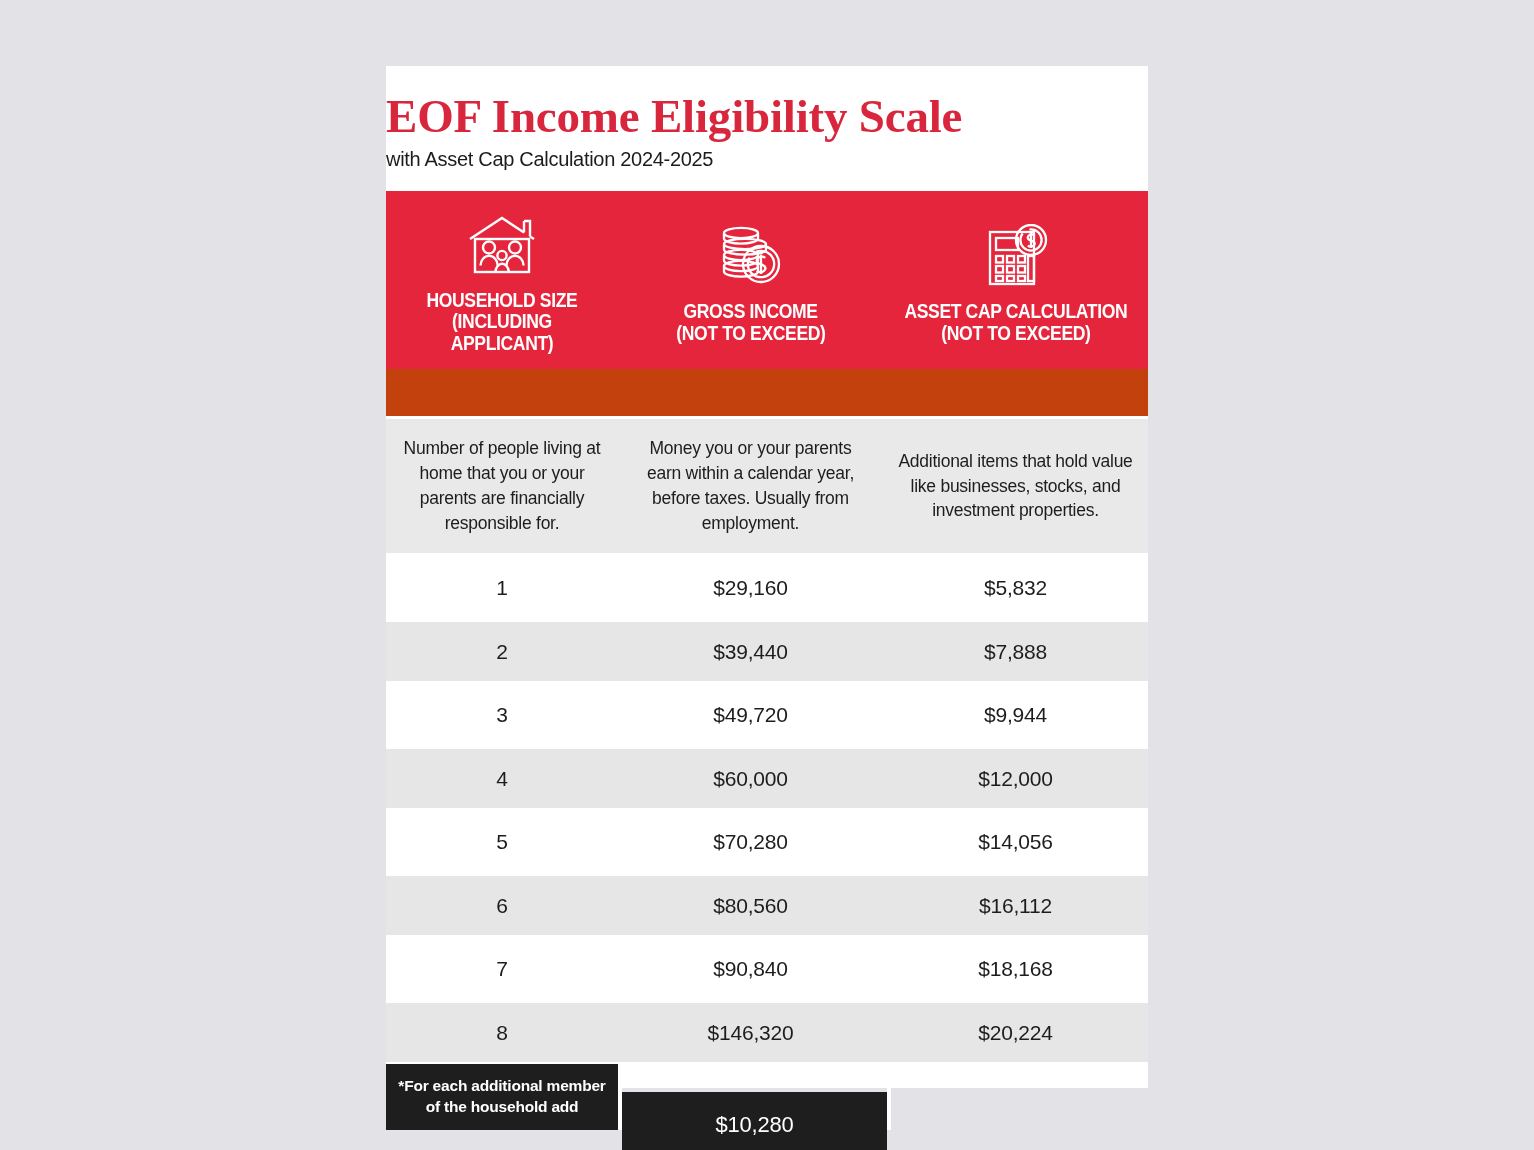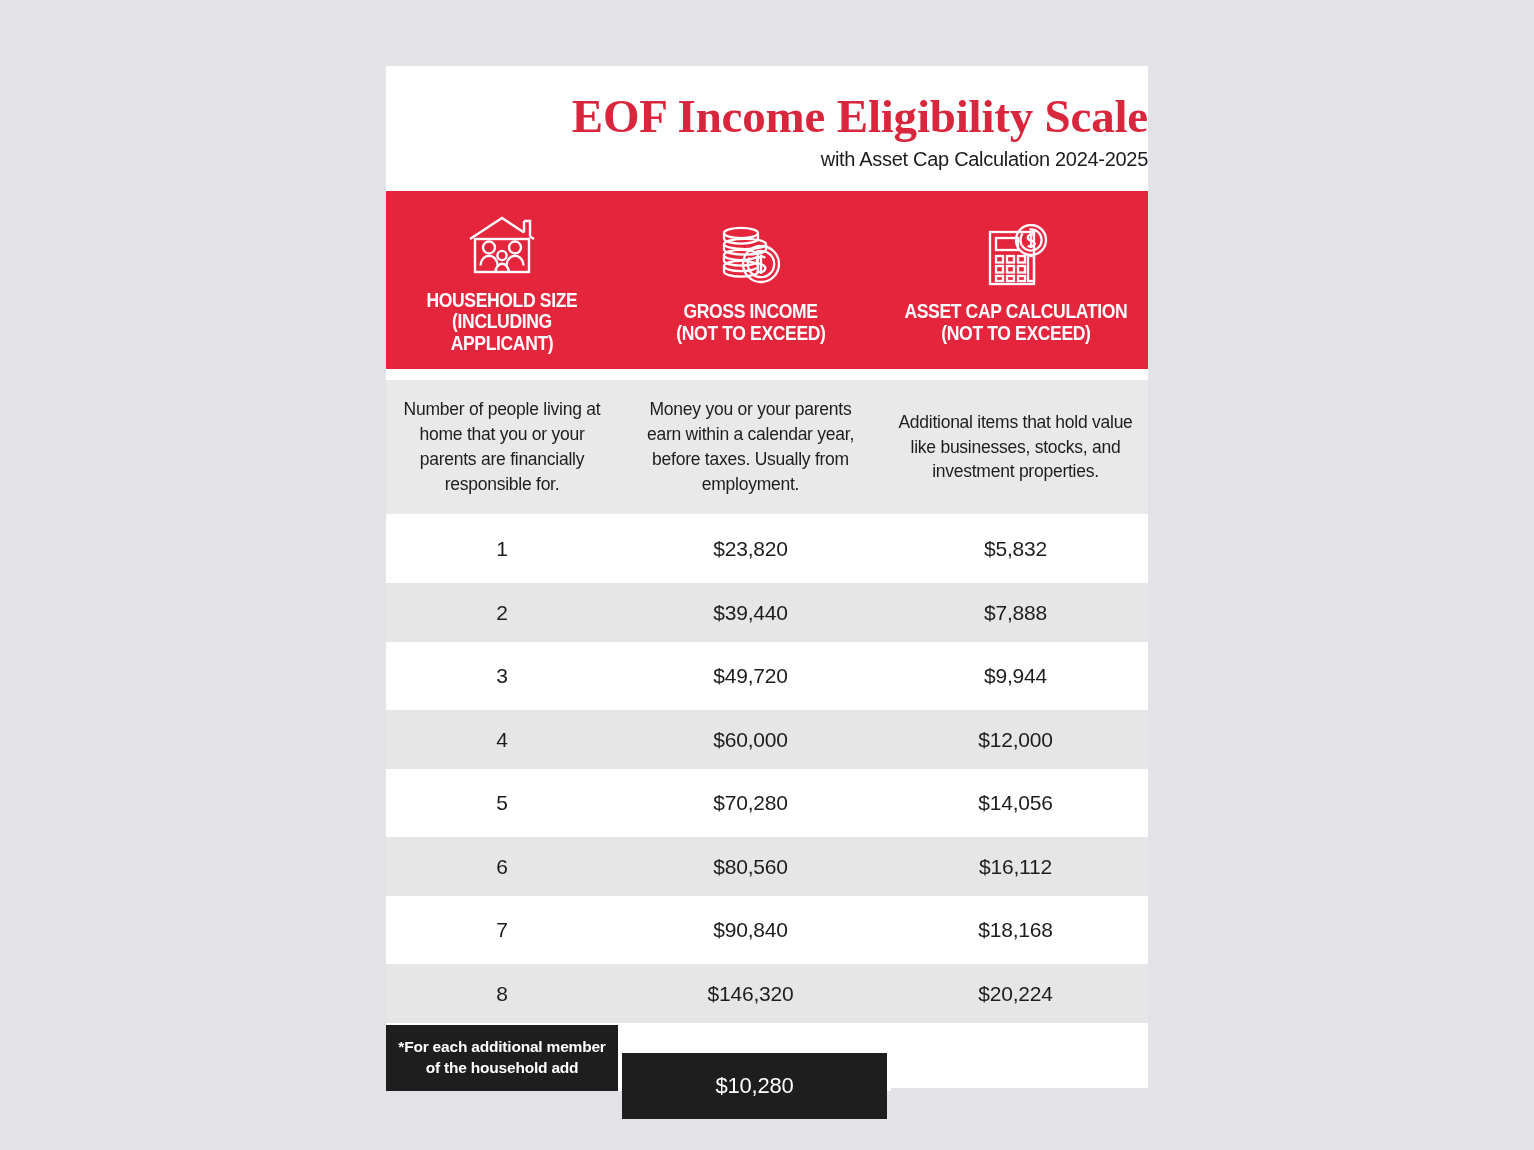--- a/index.html
+++ b/index.html
@@ -16,21 +16,21 @@
     left:386px; top:66px;
     width:762px; height:1022px;
     background:#ffffff;
   }
 
   
   .title-block {
     height:125px;
     background:#ffffff;
     display:flex; flex-direction:column;
-    align-items:flex-end; justify-content:center;
+    align-items:flex-start; justify-content:center;
     padding-top:6px;
   }
   .main-title {
     font-family:"Liberation Serif", serif;
     font-weight:bold;
     font-size:47px;
     color:#d8273c;
     letter-spacing:-0.2px;
     line-height:1.05;
     white-space:nowrap;
@@ -50,21 +50,21 @@
     flex:0 0 auto;
     display:flex; flex-direction:column;
     align-items:center; justify-content:center;
     text-align:center;
   }
   .c1 { width:232px; }
   .c2 { width:265px; }
   .c3 { width:265px; }
 
   
-  .header-row { height:178px; background:#c4b5fd;border-radius:22px; }
+  .header-row { height:225px; background:#c2410c; }
   .header-cell {
     background:#e5253c;
     color:#ffffff;
     height:178px;
     padding:16px 8px 14px;
     position:relative;
   }
   .hdr-icon { height:78px; display:flex; align-items:center; justify-content:center; }
   .hdr-icon svg { display:block; }
   .hdr-label {
@@ -73,21 +73,21 @@
     font-size:19.5px;
     line-height:1.12;
     letter-spacing:-0.4px;
     text-transform:uppercase;
     transform:scaleX(0.9);
     margin-top:6px;
   }
   .hdr-sep { width:3px; background:#ffffff; height:178px; }
 
   
-  .desc-row { height:140px; background:#ffffff;margin-top:8px; }
+  .desc-row { height:140px; background:#ffffff; }
   .desc-cell {
     background:#e9e9e9;
     height:134px;
     margin-top:3px;
     padding:0 14px;
     font-size:17.5px;
     line-height:1.42;
     color:#1d1d1d;
     letter-spacing:-0.25px;
   }
@@ -212,21 +212,21 @@
       <div class="desc-sep"></div>
       <div class="cell c2 desc-cell">Money you or your parents earn within a calendar year, before taxes. Usually from employment.</div>
       <div class="desc-sep"></div>
       <div class="cell c3 desc-cell">Additional items that hold value like businesses, stocks, and investment properties.</div>
     </div>
 
     <div id="data-rows">
         <div class="row data-row row-white">
           <div class="cell c1 data-cell">1</div>
           <div class="data-sep"></div>
-          <div class="cell c2 data-cell">$23,820</div>
+          <div class="cell c2 data-cell">$29,160</div>
           <div class="data-sep"></div>
           <div class="cell c3 data-cell">$5,832</div>
         </div>
         <div class="row data-row row-gray">
           <div class="cell c1 data-cell">2</div>
           <div class="data-sep"></div>
           <div class="cell c2 data-cell">$39,440</div>
           <div class="data-sep"></div>
           <div class="cell c3 data-cell">$7,888</div>
         </div>

